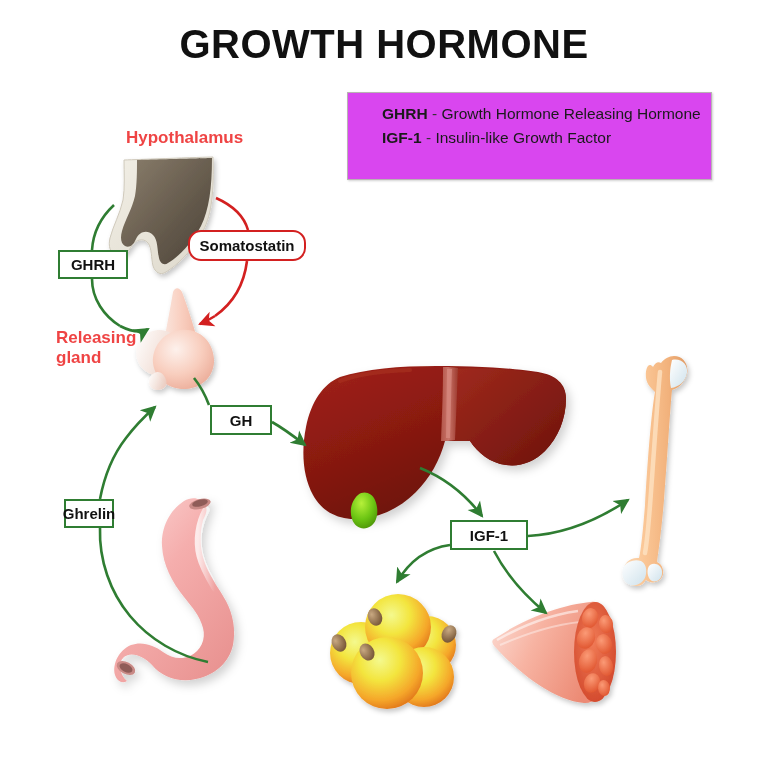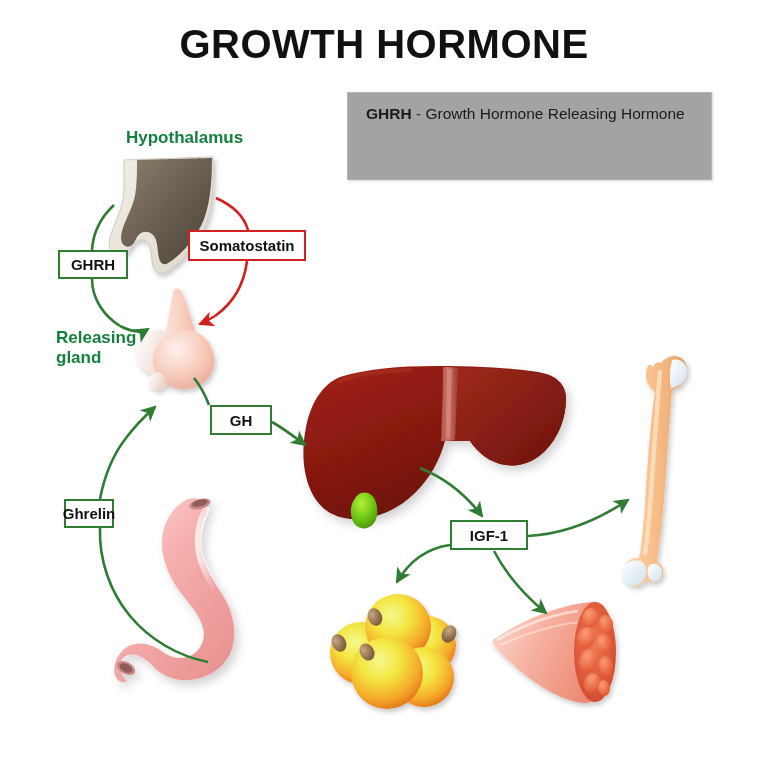--- a/index.html
+++ b/index.html
@@ -17,72 +17,75 @@
   .title{
     position:absolute;left:0;top:22px;width:768px;
     text-align:center;
     font-size:40px;font-weight:bold;letter-spacing:.5px;
     color:#111111;
   }
 
   
   .legend{
     position:absolute;left:347px;top:92px;width:365px;height:88px;
-    background:#a3a3a3;
+    background:#d946ef;
     border:1px solid #b9b3b3;
     box-sizing:border-box;
-    padding:9px 0 0 18px;
+    padding:9px 0 0 34px;
     box-shadow:1px 1px 2px rgba(0,0,0,.18);
   }
   .legend-row{
     font-size:15.5px;color:#1a1a1a;line-height:24px;white-space:nowrap;
   }
   .legend-row b{font-weight:bold;}
   .legend-row .dash{color:#333;}
 
   
   .anat-label{
-    position:absolute;font-weight:bold;color:#15803d;
+    position:absolute;font-weight:bold;color:#ef4444;
     font-size:17px;line-height:20px;white-space:pre-line;
   }
   #label-hypothalamus{left:126px;top:128px;}
   #label-pituitary{left:56px;top:328px;}
 
   
   .tag{
     position:absolute;
     background:#ffffff;
     border:2px solid #2f7d32;
     box-sizing:border-box;
     display:flex;align-items:center;justify-content:center;
     font-weight:bold;font-size:15px;color:#111;
     z-index:6;
   }
   .tag.red{border-color:#d32020;}
   #tag-ghrh{left:58px;top:250px;width:70px;height:29px;}
-  #tag-somatostatin{left:188px;top:230px;width:118px;height:31px;}
+  #tag-somatostatin{left:188px;top:230px;width:118px;height:31px;border-radius:13px;}
   #tag-gh{left:210px;top:405px;width:62px;height:30px;}
   #tag-ghrelin{left:64px;top:499px;width:50px;height:29px;}
   #tag-igf1{left:450px;top:520px;width:78px;height:30px;}
 
   
   svg.layer{position:absolute;left:0;top:0;width:768px;height:768px;}
   svg#arrows{z-index:5;}
   svg#organs{z-index:2;}
 </style>
 </head>
 <body>
 
 <div id="stage">
 
   <div class="title">GROWTH HORMONE</div>
 
   <div class="legend">
     <div class="legend-row">
       <b>GHRH</b><span class="dash"> - </span><span>Growth Hormone Releasing Hormone</span>
+    </div>
+    <div class="legend-row">
+      <b>IGF-1</b><span class="dash"> - </span><span>Insulin-like Growth Factor</span>
     </div>
   </div>
 
   <svg id="organs" class="layer" viewBox="0 0 768 768">
     <defs>
 
       <linearGradient id="gHypo" x1="0" y1="0" x2="1" y2="1">
         <stop offset="0%" stop-color="#8b7f6d"></stop>
         <stop offset="45%" stop-color="#6d6253"></stop>
         <stop offset="100%" stop-color="#4a4136"></stop>

